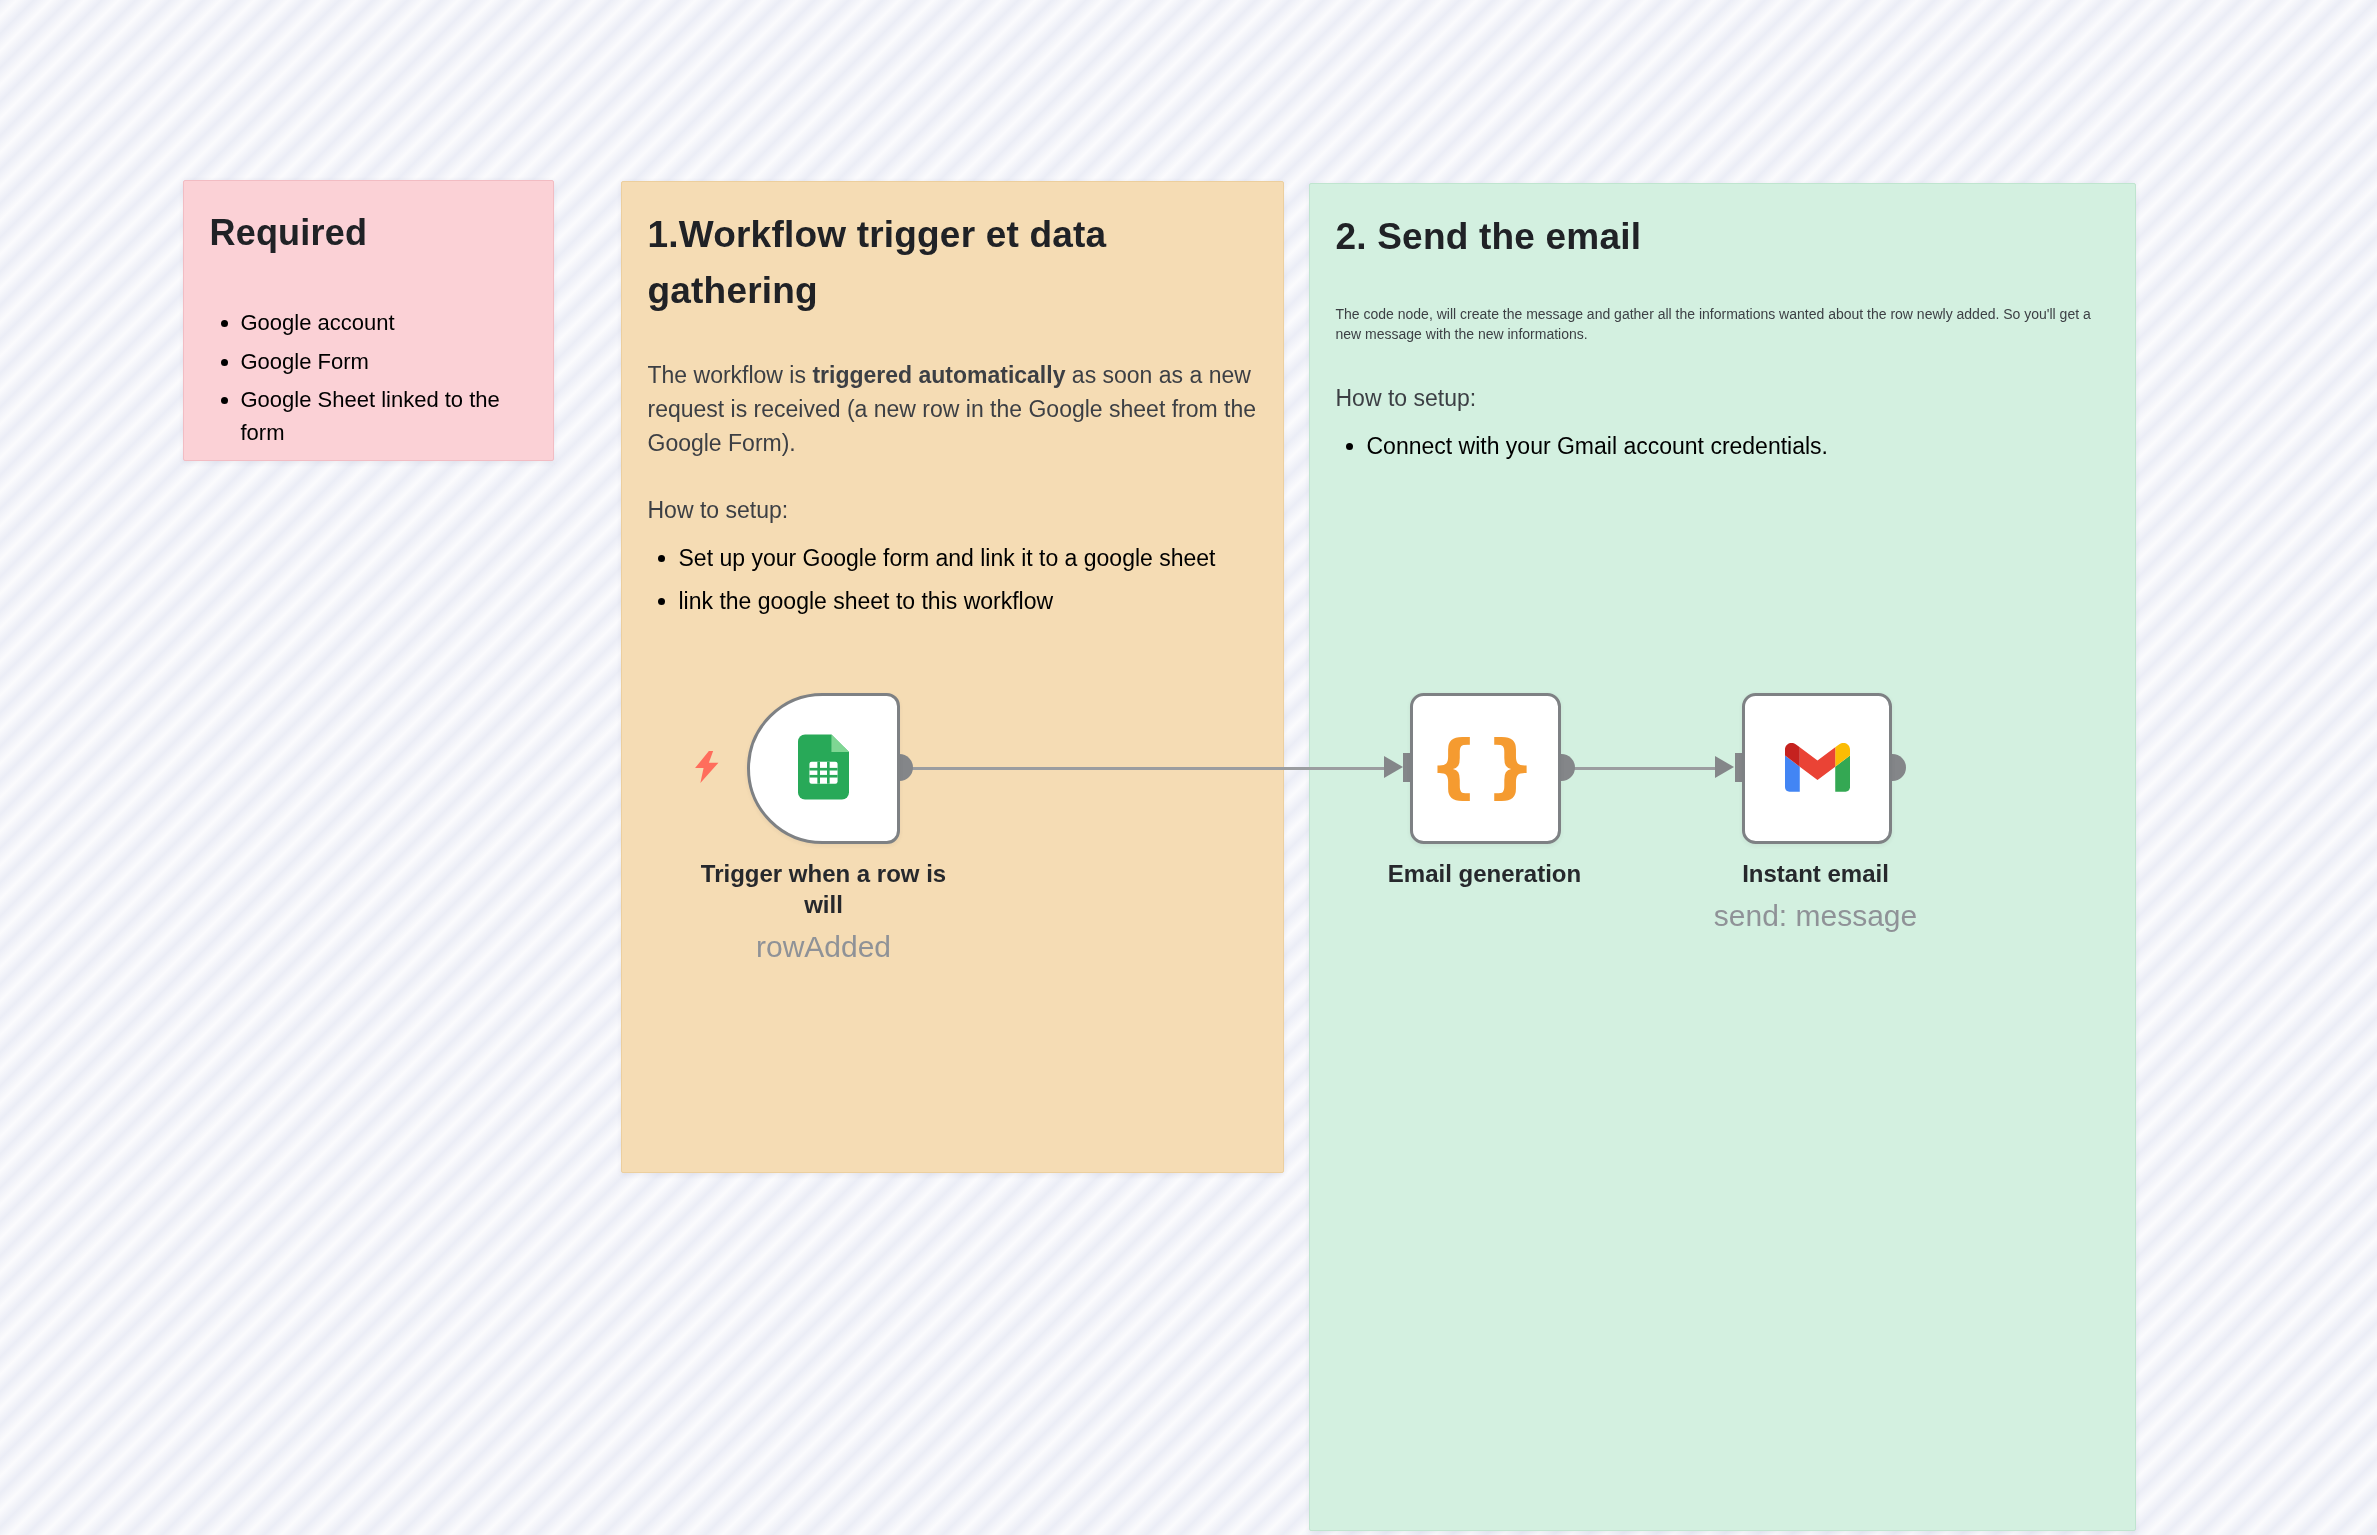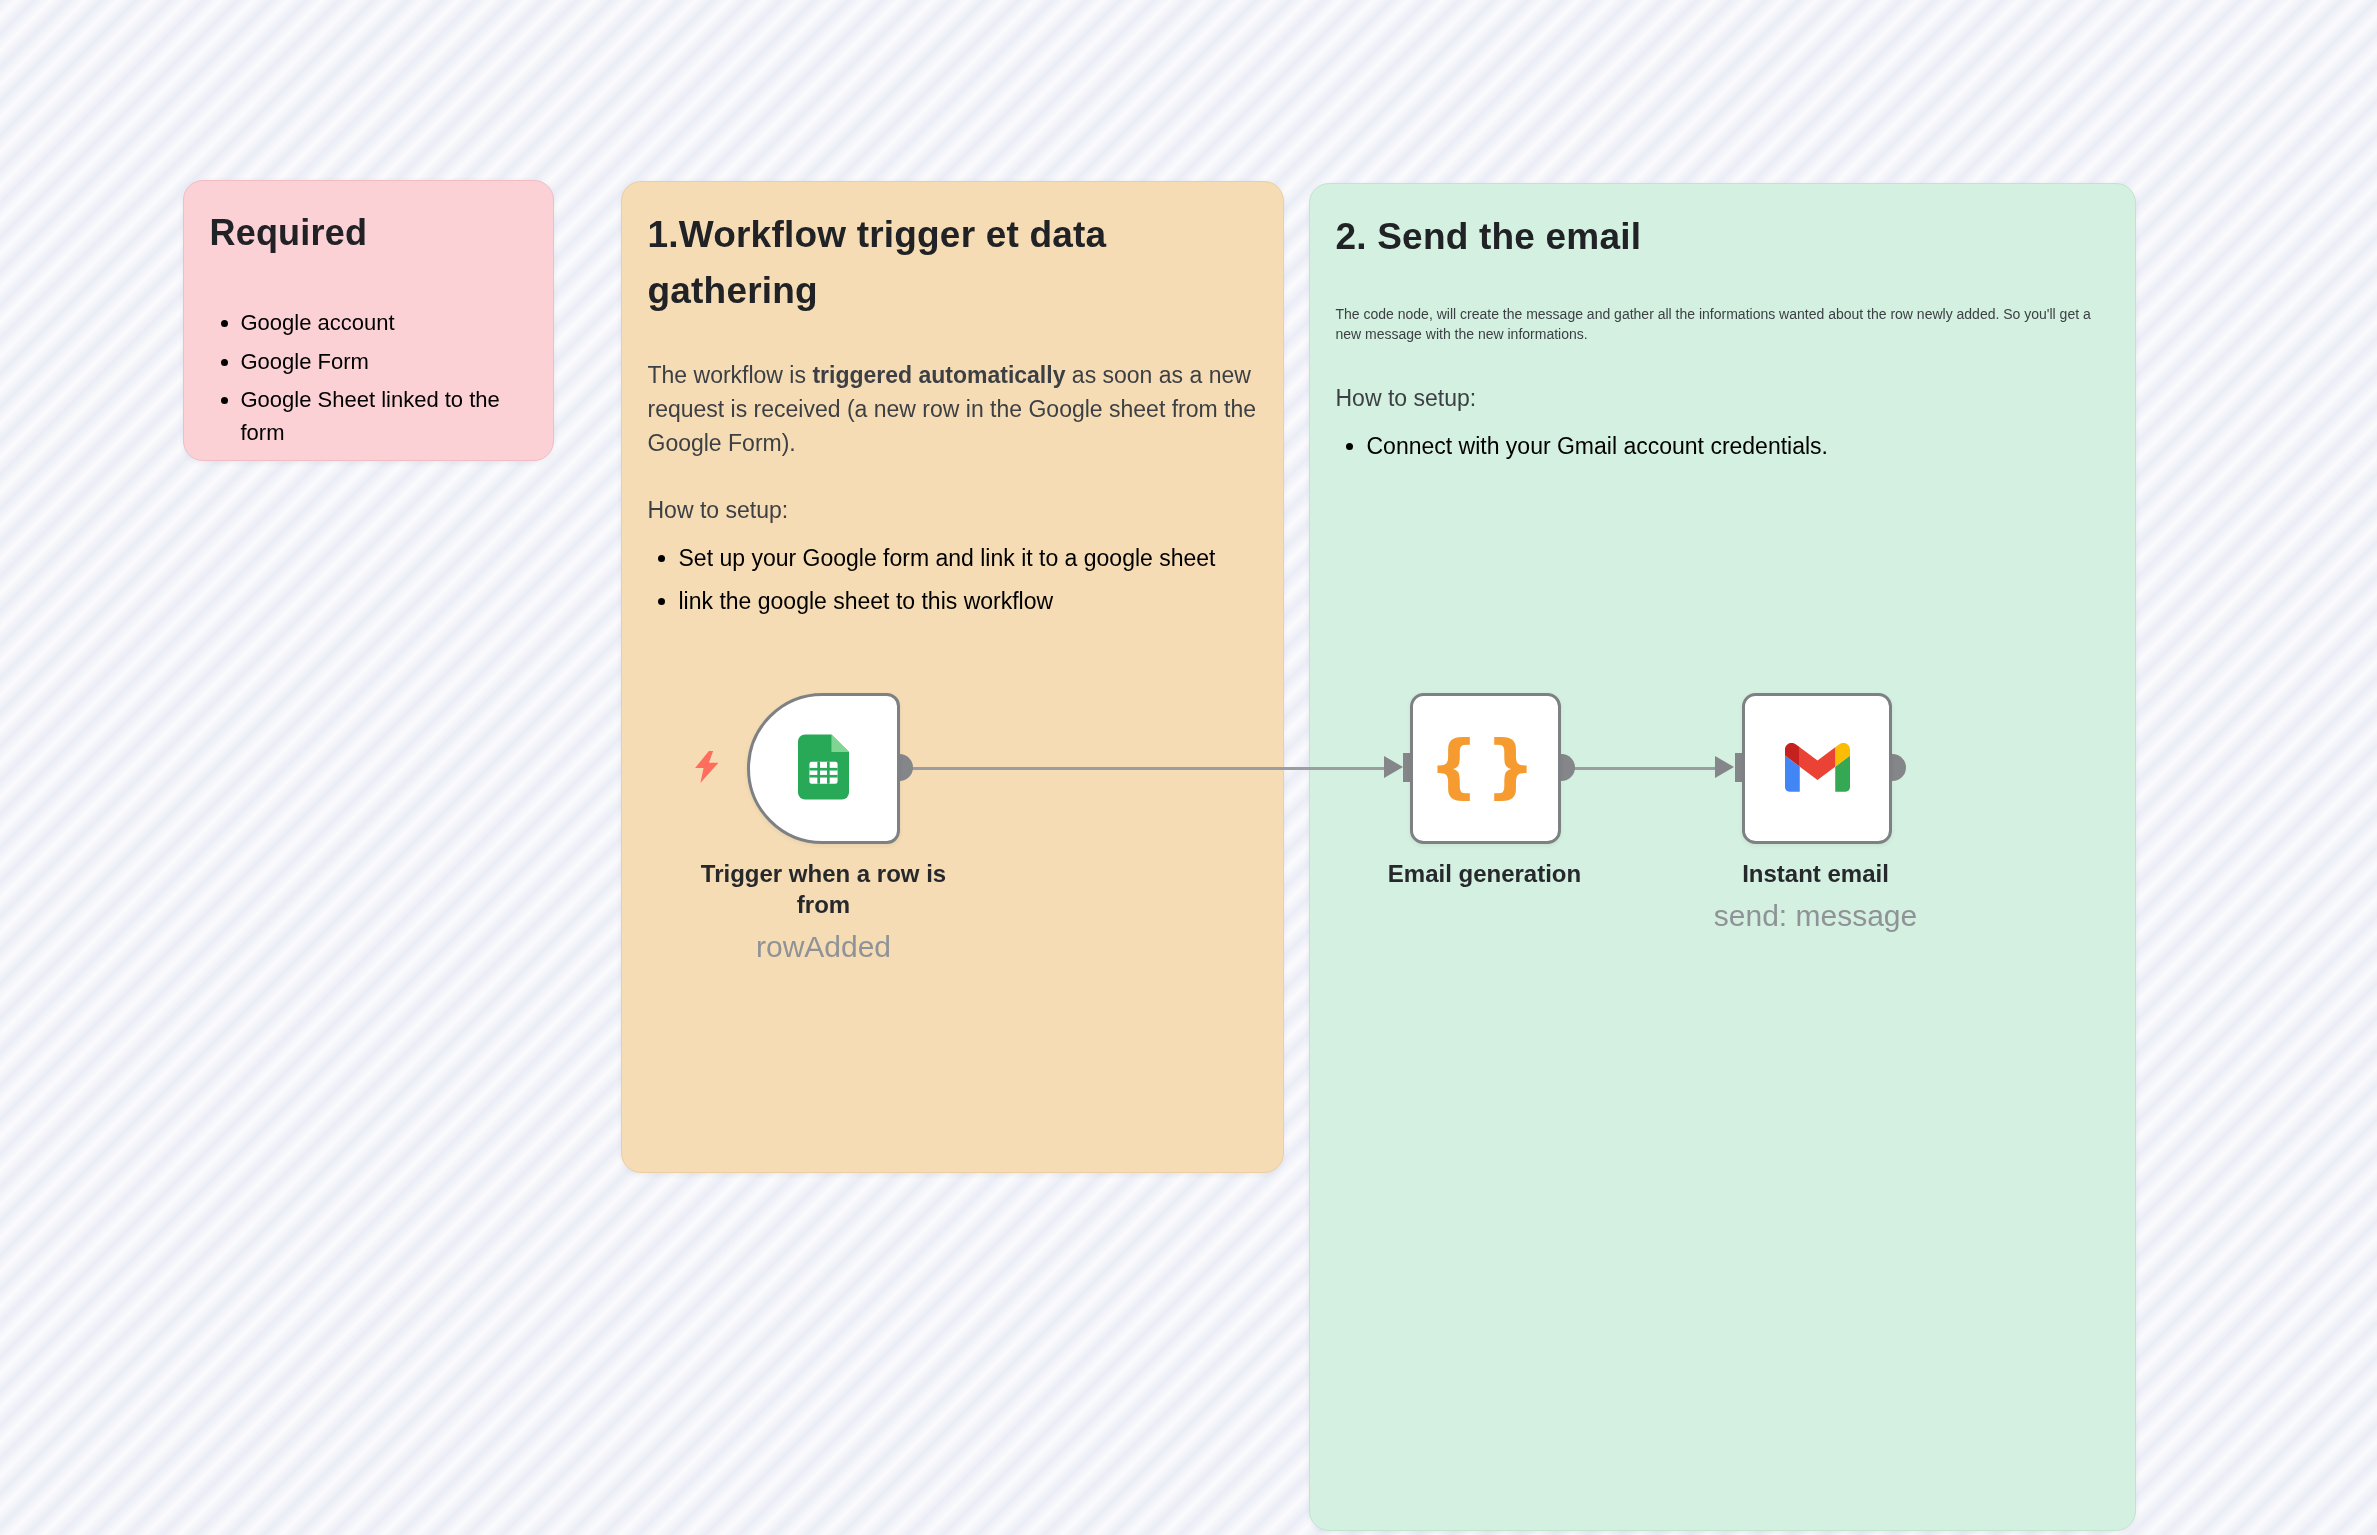--- a/index.html
+++ b/index.html
@@ -10,21 +10,21 @@
   .canvas{
     position:relative;
     width:2377px;height:1536px;
     overflow:hidden;
     background:repeating-linear-gradient(135deg,#ebedf6 0px,#fbfbfd 12px,#ebedf6 24px);
   }
 
   
   .note{
     position:absolute;
-    border-radius:20px;
+    border-radius:2px;
     box-sizing:border-box;
     padding:20.4px 25.5px;
     box-shadow:0 1.7px 5.1px rgba(80,80,110,.08);
   }
   .note h2{
     margin:5.1px 0 0 0;
     font-size:37px;
     line-height:1.5;
     font-weight:700;
     color:#202226;
@@ -185,21 +185,21 @@
         <path fill="#4285f4" d="M17.45 192.05h40.73V93.14L0 49.41v125.18c0 9.65 7.82 17.46 17.45 17.46z"></path>
         <path fill="#34a853" d="M197.82 192.05h40.73c9.64 0 17.45-7.81 17.45-17.45V49.41l-58.18 43.73z"></path>
         <path fill="#fbbc04" d="M197.82 16.55v76.59L256 49.41V25.73c0-21.58-24.64-33.89-41.89-20.94z"></path>
         <path fill="#ea4335" d="M58.18 93.14L128 145.5l69.82-52.36V16.55L128 68.91 58.18 16.55z"></path>
         <path fill="#c5221f" d="M0 25.73v23.68l58.18 43.73V16.55L41.89 4.79C24.64-8.16 0 4.15 0 25.73z"></path>
       </svg>
     </span>
   </div>
 
   <div class="node-label label-trigger">
-    <div>Trigger when a row is from</div>
+    <div>Trigger when a row is will</div>
     <div class="node-sub">rowAdded</div>
   </div>
   <div class="node-label label-code">
     <div>Email generation</div>
   </div>
   <div class="node-label label-gmail">
     <div>Instant email</div>
     <div class="node-sub">send: message</div>
   </div>
 

